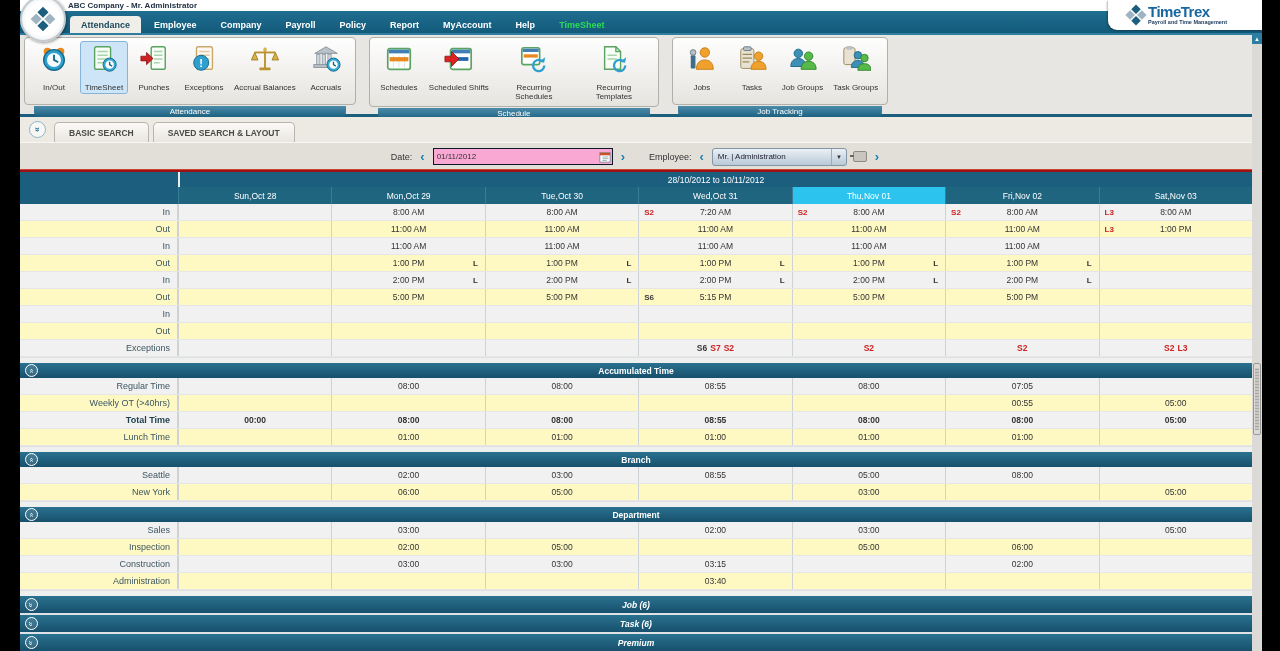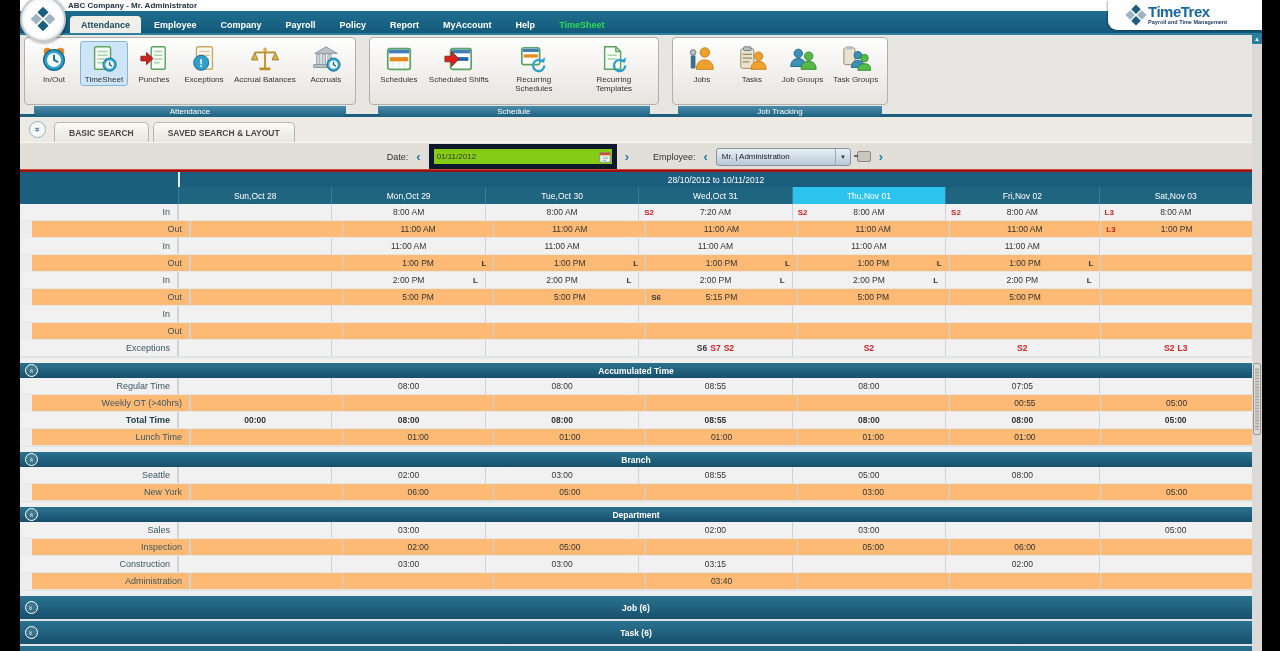--- a/index.html
+++ b/index.html
@@ -30,39 +30,39 @@
   
   .ribbon{position:absolute;left:0;top:35px;right:10px;height:79px;background:#e8e6e2;
       border-bottom:3px solid #1b5e7d;display:flex;gap:13px;padding-left:4px;align-items:flex-start;}
   .tgroup{display:flex;flex-direction:column;align-items:center;margin-top:2px;}
   .gbox{border:1px solid #b2b0ab;border-radius:4px;background:linear-gradient(#fefefe,#e6e4df);
       display:flex;align-items:flex-start;padding:3px 5px;gap:2px;min-height:60px;}
   .gitem{display:flex;flex-direction:column;align-items:center;min-width:40px;max-width:70px;
       padding:2px 3px 1px;border:1px solid transparent;border-radius:3px;cursor:pointer;}
   .gitem.selected{background:#cde5f7;border-color:#85b6da;}
   .gicon{width:30px;height:30px;}
-  .glbl{font-size:8px;color:#333;text-align:center;line-height:1.15;margin-top:1px;}
+  .glbl{font-size:8px;color:#333;text-align:center;line-height:1.15;margin-top:9px;}
   .gband{margin-top:1px;background:linear-gradient(#4c8cab,#175d7c);color:#fff;font-size:8px;
       text-align:center;border-radius:0 0 6px 6px;padding:1px 0 2px;width:94%;}
 
   
   .searchrow{position:absolute;left:0;top:117px;right:10px;height:25px;background:#edeae4;}
   .collapsebtn{position:absolute;left:9px;top:4px;width:15px;height:15px;border-radius:50%;
       background:#f7f7f5;border:1px solid #8fb6c9;color:#1b6e93;font-size:9px;font-weight:bold;
       display:flex;align-items:center;justify-content:center;cursor:pointer;}
   .stabs{position:absolute;left:34px;bottom:0;display:flex;gap:4px;align-items:flex-end;}
   .stab{background:linear-gradient(#fbfaf7,#e9e6df);border:1px solid #b8b5ae;border-bottom:none;
       border-radius:5px 5px 0 0;padding:5px 14px 4px;font-size:8.5px;font-weight:bold;color:#4a4a46;cursor:pointer;}
 
   
   .daterow{position:absolute;left:0;top:142px;right:10px;height:27px;background:#e2dfd9;
       border-top:1px solid #f7f6f2;display:flex;align-items:center;justify-content:center;gap:6px;
       font-size:9px;color:#333;}
   .navarrow{color:#1a7db2;font-weight:bold;font-size:13px;line-height:1;cursor:pointer;padding:0 2px;}
-  .dateinput{display:flex;align-items:center;background:#84cc16;border:5px solid #0f172a;width:178px;height:15px;}
+  .dateinput{display:flex;align-items:center;background:#f9a8d4;border:1px solid #0f172a;width:178px;height:15px;}
   .dateinput input{flex:1;border:none;outline:none;font-size:8px;padding-left:3px;height:12px;color:#333;
       font-family:"Liberation Sans",sans-serif;background:transparent;}
   .calicon{width:12px;height:12px;margin-right:1px;cursor:pointer;}
   .empdrop{display:flex;align-items:center;justify-content:space-between;width:128px;height:16px;
       background:linear-gradient(#eaf0f6,#b9c9d6);border:1px solid #8396a6;border-radius:3px;
       font-size:8px;color:#223;padding-left:5px;cursor:pointer;}
   .droparrow{width:14px;height:100%;display:flex;align-items:center;justify-content:center;
       border-left:1px solid #9aacba;font-size:6px;color:#334;}
   .jumpicon{width:12px;height:9px;background:#c9c6c0;border:1px solid #8e8b84;border-radius:2px;
       position:relative;cursor:pointer;}
@@ -79,35 +79,35 @@
   .hlc{background:#1b5e7d;}
   .period{flex:1;margin-left:2px;background:#1b5e7d;color:#fff;font-size:8.5px;display:flex;
       align-items:center;justify-content:center;}
   .dhead{flex:1;background:#20657f;color:#fff;font-size:8.5px;display:flex;align-items:center;
       justify-content:center;border-left:1px solid #3a7c98;cursor:pointer;}
   .dhead.sel{background:#2cc3ef;}
   .brow .lcol{border-right:1px solid #cfd3d6;display:flex;align-items:center;justify-content:flex-end;
       padding-right:7px;font-size:9px;color:#3c5662;}
   .brow{border-bottom:1px solid #e6e6e6;box-sizing:border-box;}
   .brow.odd{background:#f1f1f1;}
-  .brow.even{background:#fdba74;margin-left:12px;}
+  .brow.even{background:#fef9c3;}
   .dcol{flex:1;position:relative;border-left:1px solid #ccd2d5;box-sizing:border-box;}
   .pcode{position:absolute;left:5px;top:50%;transform:translateY(-50%);font-size:8px;font-weight:bold;color:#cc2222;}
   .pcode.dark{color:#3b3b3b;}
   .ptime{position:absolute;left:0;right:0;top:50%;transform:translateY(-50%);text-align:center;
       font-size:8.5px;color:#333;}
   .pmark{position:absolute;right:7px;top:50%;transform:translateY(-50%);font-size:8px;font-weight:bold;color:#333;}
   .boldrow .lcol{font-weight:bold;color:#20424e;}
   .boldrow .ptime{font-weight:bold;}
   .exctokens{position:absolute;left:0;right:0;top:50%;transform:translateY(-50%);display:flex;
       justify-content:center;gap:3px;font-size:8.5px;font-weight:bold;}
   .tok-red{color:#cc2222;} .tok-dark{color:#3b3b3b;}
   .secgap{height:5px;background:#eef0f0;border-top:1px solid #dfe1e1;}
   .secbar{height:15px;background:linear-gradient(#2a7290,#17506c);position:relative;display:flex;align-items:center;}
-  .secbar.tall{height:23px;}
+  .secbar.tall{height:17px;font-style:italic;}
   .sectitle{position:absolute;left:0;right:0;text-align:center;color:#fff;font-size:8.5px;font-weight:bold;}
   .secbtn{position:absolute;left:5px;width:11px;height:11px;border-radius:50%;border:1px solid #fff;
       color:#fff;font-size:8px;display:flex;align-items:center;justify-content:center;cursor:pointer;background:rgba(255,255,255,.12);}
   .chev{display:inline-block;line-height:1;}
   .chev.up{transform:rotate(90deg);}
   .chev.down{transform:rotate(-90deg);}
   .bargap{height:2px;background:#dfe3e5;}
 
   
   .vscroll{position:absolute;right:0;top:33px;width:10px;bottom:0;background:#dcdad6;z-index:5;}

